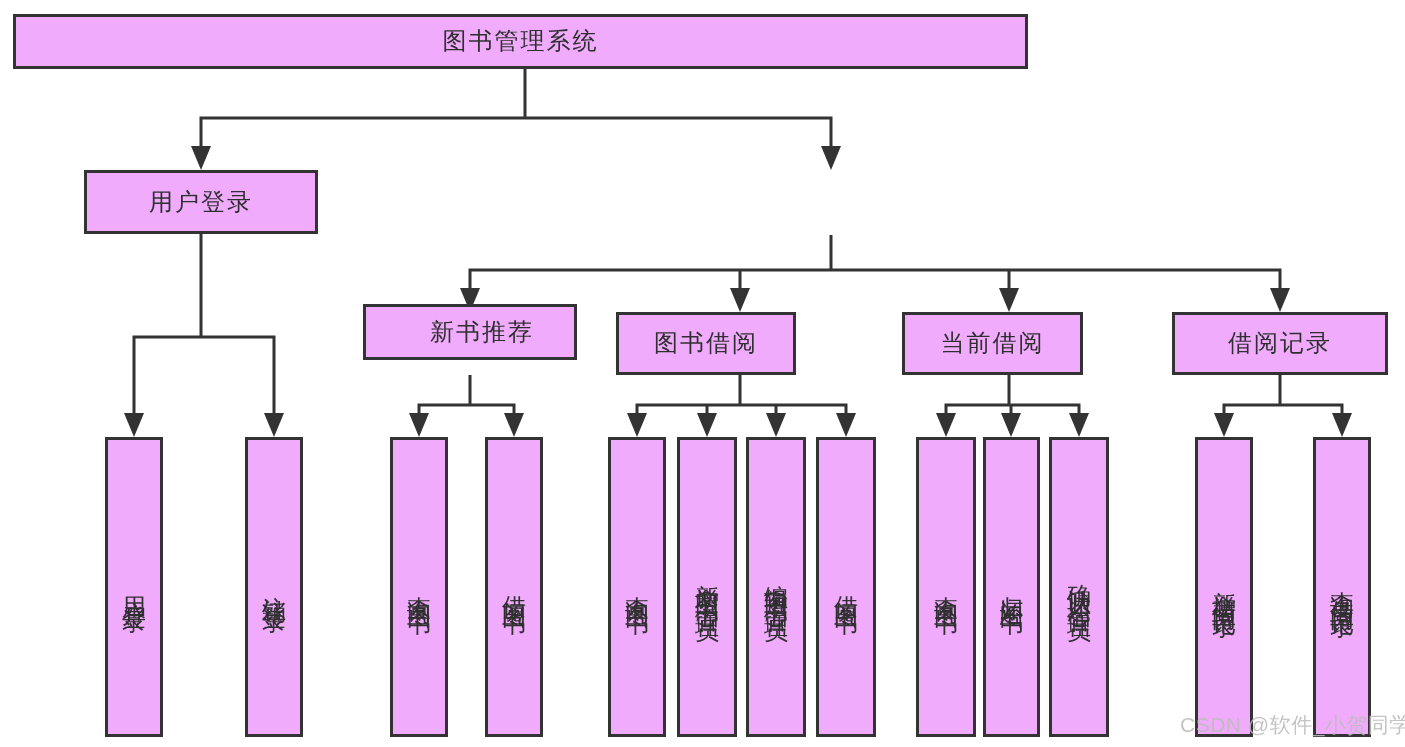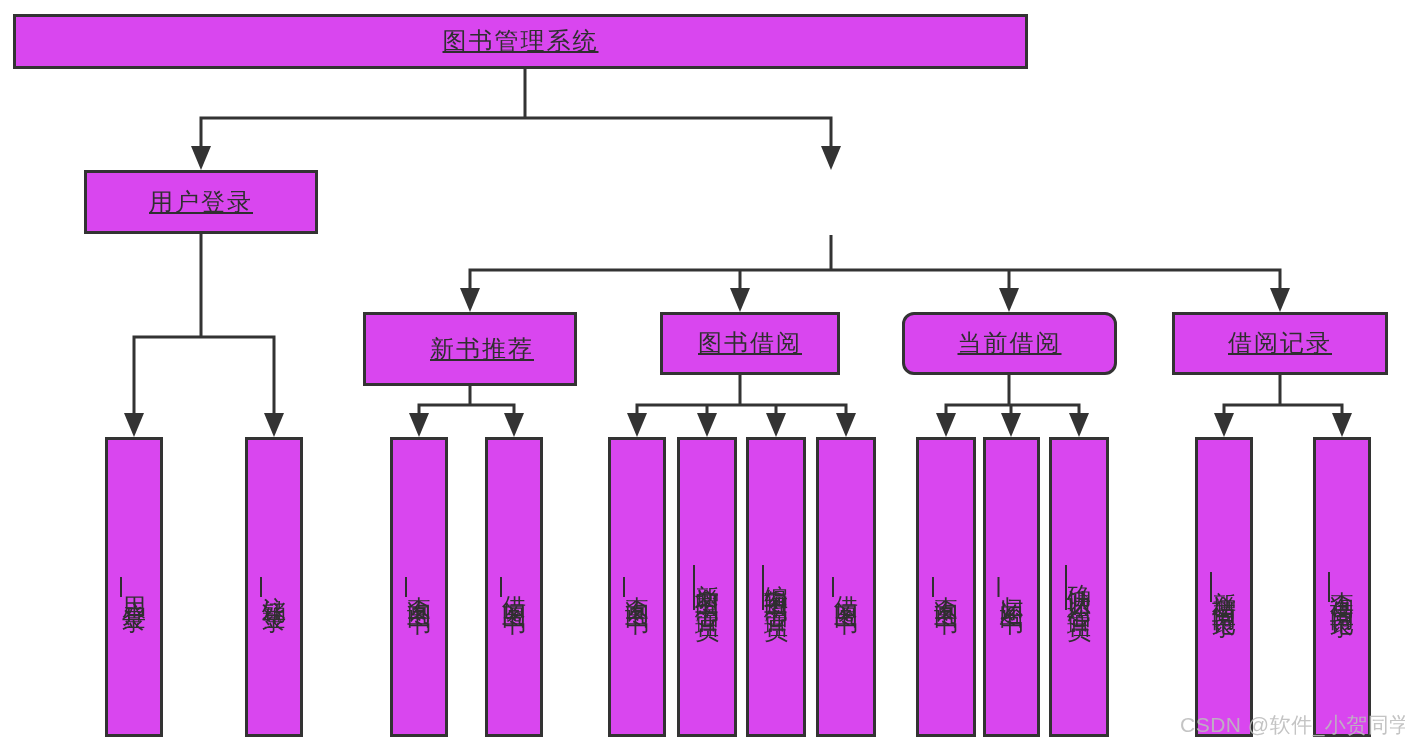--- a/index.html
+++ b/index.html
@@ -9,27 +9,26 @@
     width:1405px; height:747px;
     background:#ffffff;
     font-family:"Liberation Sans", sans-serif;
     overflow:hidden;
   }
   .connectors { position:absolute; left:0; top:0; z-index:1; }
   .node {
     position:absolute;
     box-sizing:border-box;
     border:3px solid #333333;
-    background:#d946ef;
+    background:#f0abfc;
     display:flex;
     align-items:center;
     justify-content:center;
     color:#2f2f2f;
     z-index:2;
-    text-decoration:underline;
   }
   .node .label {
     font-size:24px;
     letter-spacing:2px;
     white-space:nowrap;
     line-height:1.2;
   }
   .node.leaf .label {
     writing-mode:vertical-lr;
     text-orientation:mixed;
@@ -104,27 +103,27 @@
   </svg>
 
   <div class="node" style="left:13px; top:14px; width:1015px; height:55px;">
     <span class="label">图书管理系统</span>
   </div>
 
   <div class="node" style="left:84px; top:170px; width:234px; height:64px;">
     <span class="label">用户登录</span>
   </div>
 
-  <div class="node" style="left:363px; top:312px; width:214px; height:74px;padding-left:24px;">
+  <div class="node" style="left:363px; top:304px; width:214px; height:56px;padding-left:24px;">
     <span class="label">新书推荐</span>
   </div>
-  <div class="node" style="left:660px; top:312px; width:180px; height:63px;">
+  <div class="node" style="left:616px; top:312px; width:180px; height:63px;">
     <span class="label">图书借阅</span>
   </div>
-  <div class="node" style="left:902px; top:312px; width:215px; height:63px;border-radius:12px;">
+  <div class="node" style="left:902px; top:312px; width:181px; height:63px;">
     <span class="label">当前借阅</span>
   </div>
   <div class="node" style="left:1172px; top:312px; width:216px; height:63px;align-items:center;">
     <span class="label">借阅记录</span>
   </div>
 
   <div class="node leaf" style="left:105px; top:437px; width:58px; height:300px;">
     <span class="label">用户登录</span>
   </div>
   <div class="node leaf" style="left:245px; top:437px; width:58px; height:300px;">

